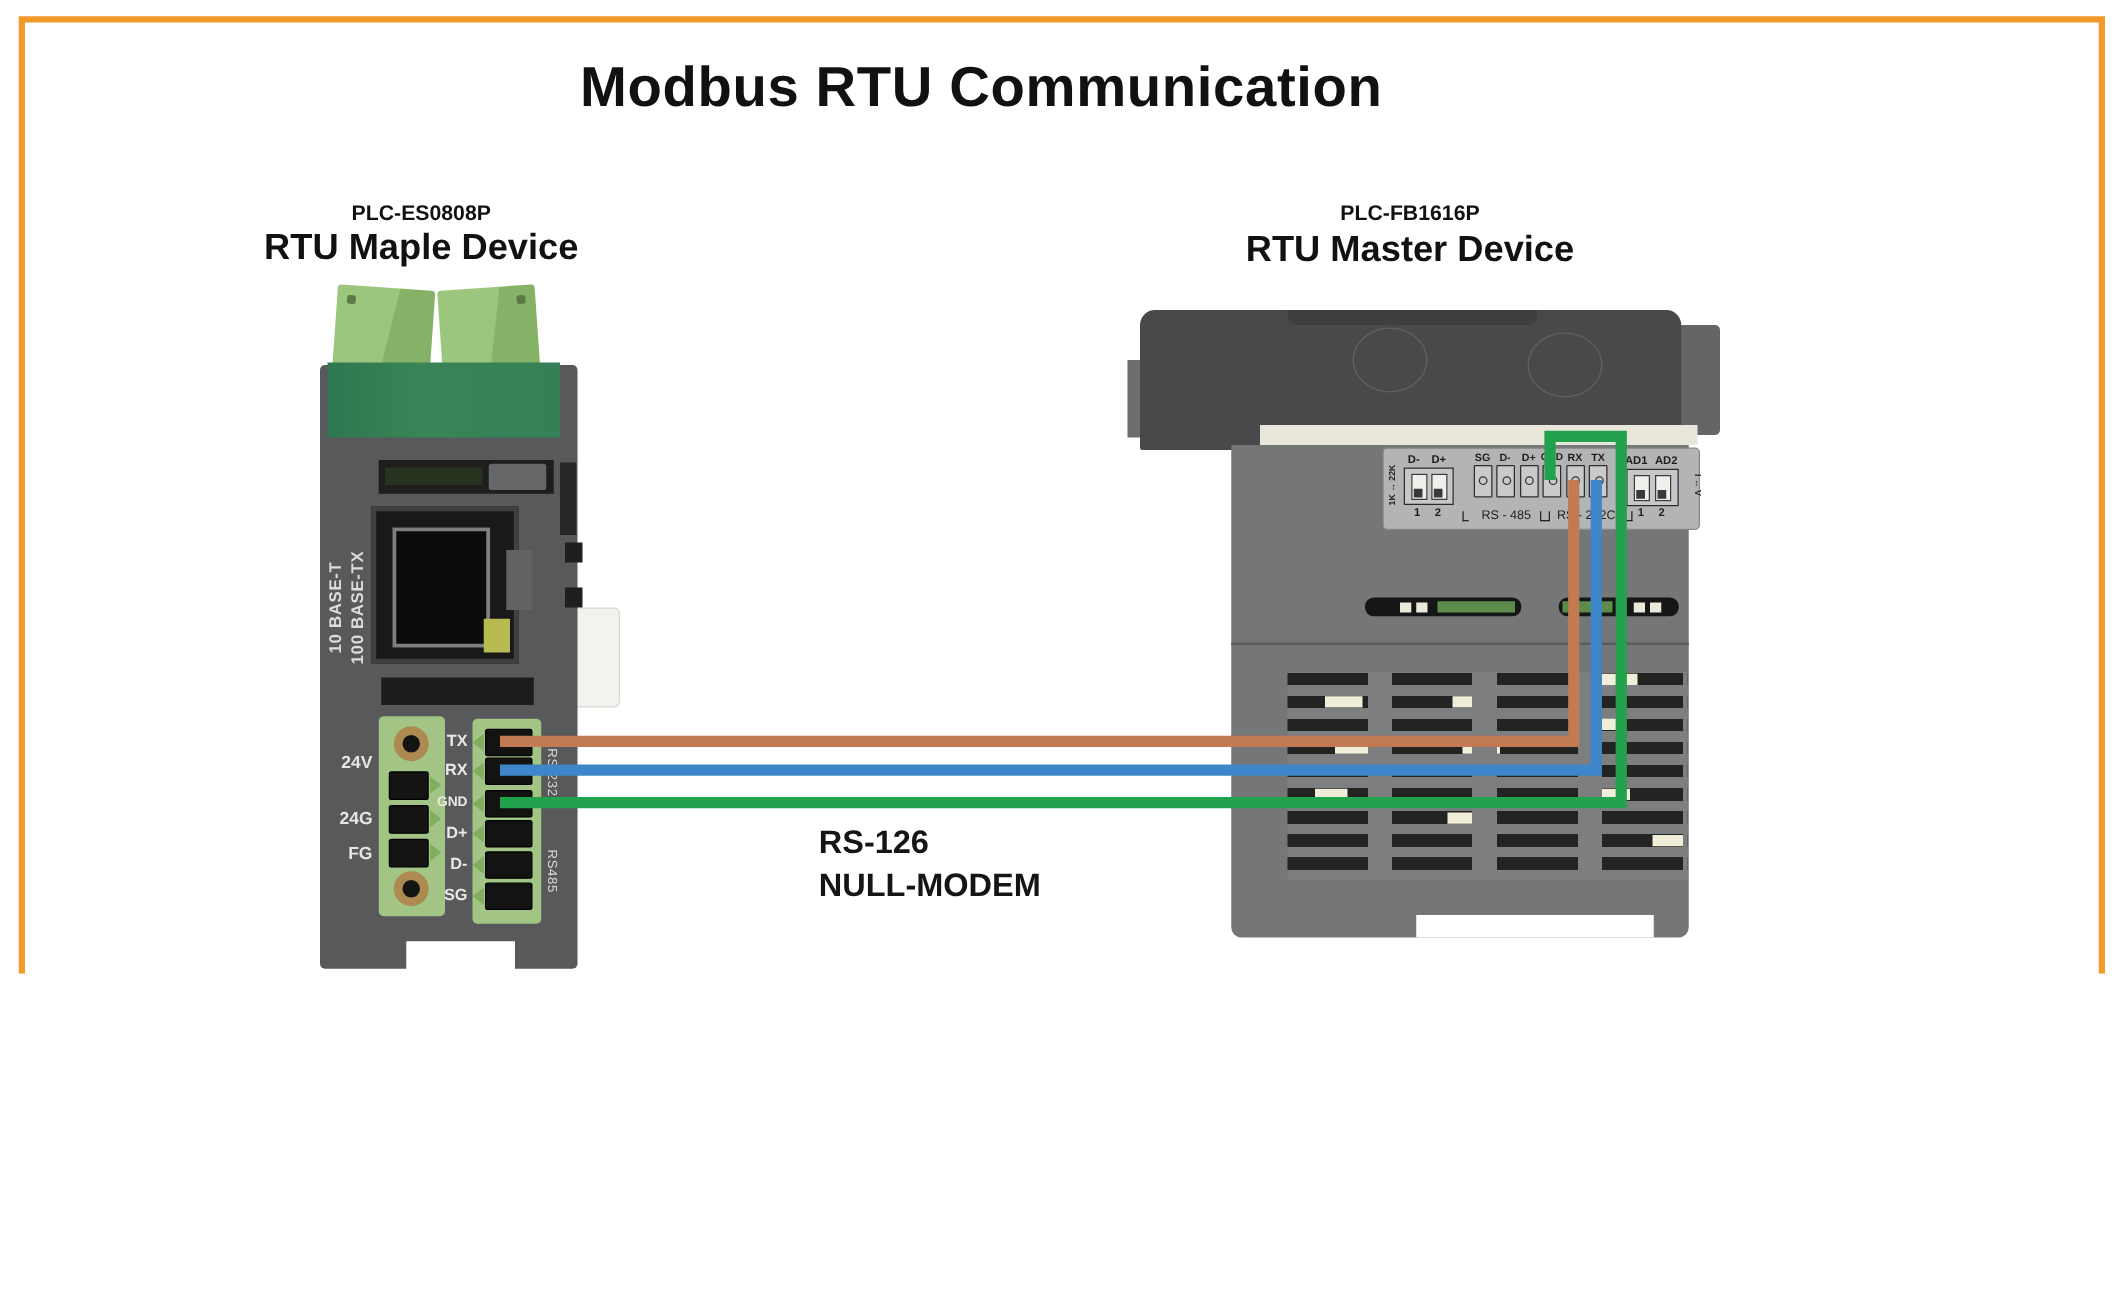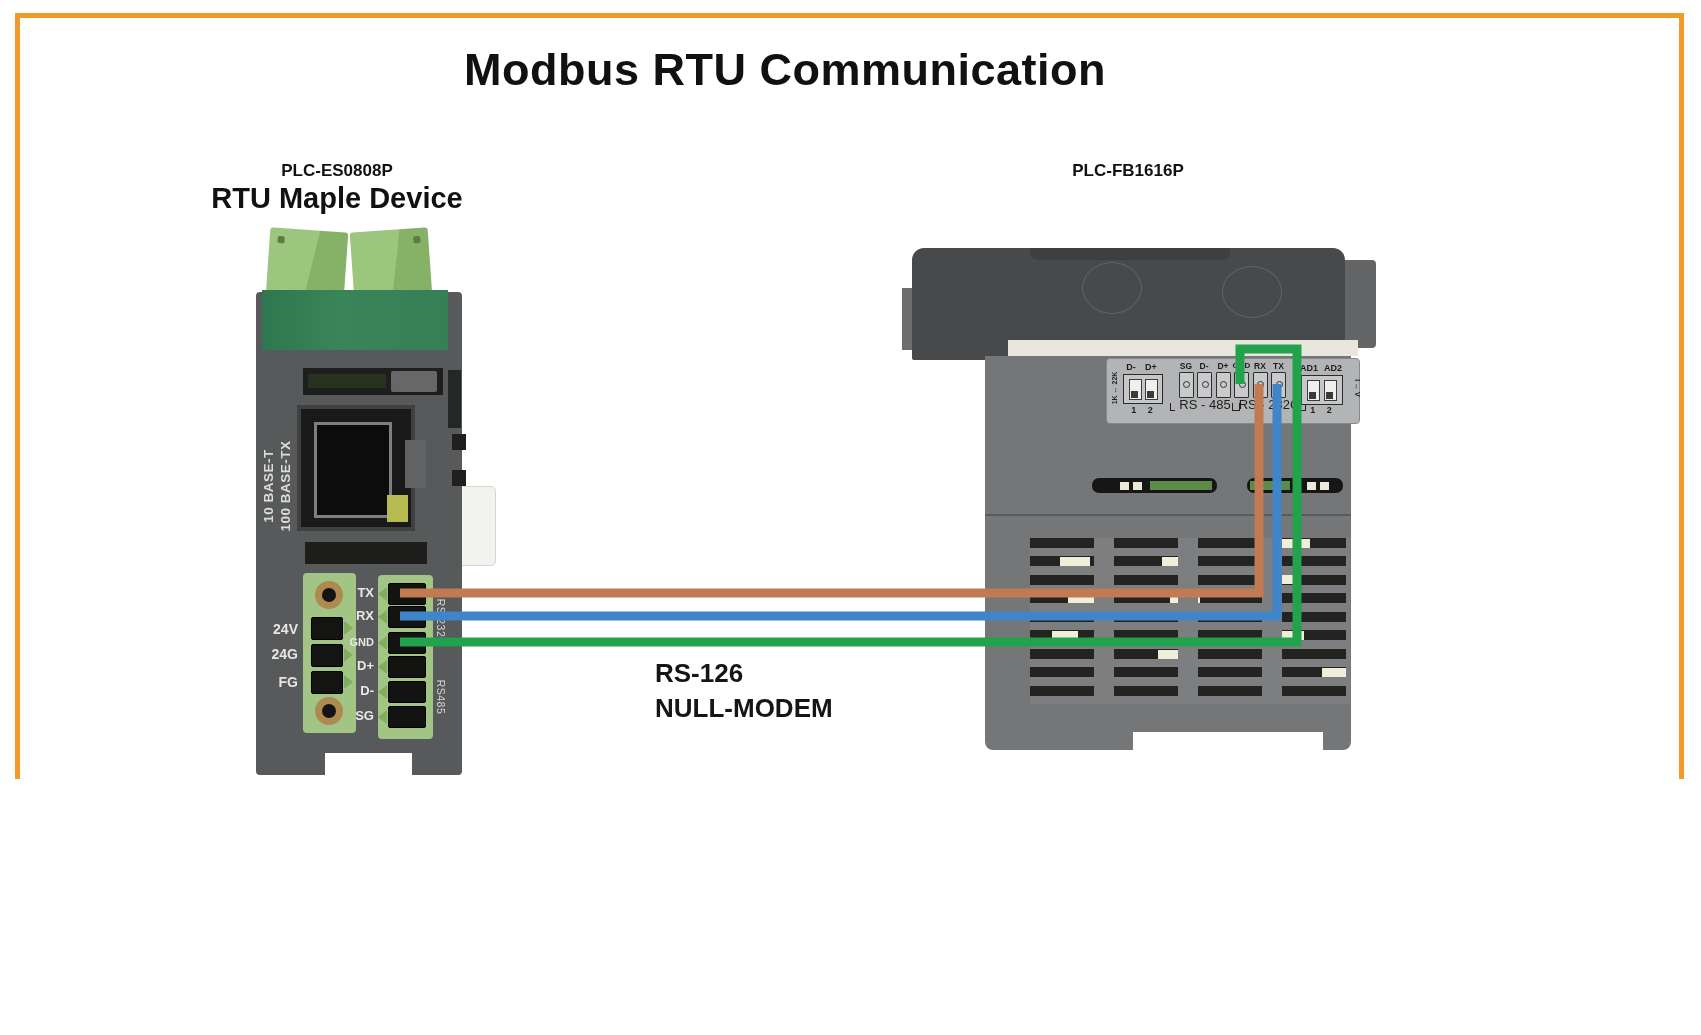--- a/index.html
+++ b/index.html
@@ -51,21 +51,21 @@
   #m-wing-right{left:430px;top:12px;width:34px;height:88px;background:#646567;border-radius:4px;z-index:1;}
   #m-highlight{left:96px;top:92px;width:350px;height:16px;background:#e9e7db;z-index:3;}
   #m-body{left:73px;top:108px;width:366px;height:394px;background:#757678;border-radius:0 0 8px 8px;z-index:2;}
   #m-plate{left:194px;top:110px;width:254px;height:66px;background:#b3b4b6;border:1px solid #87888a;border-radius:4px;z-index:4;box-sizing:border-box;}
   .plate-txt{position:absolute;font-weight:bold;color:#1d1d1d;text-align:center;}
   .dipbox{position:absolute;height:28px;background:#c6c7c9;border:1px solid #2b2b2b;}
   .dipsw{position:absolute;top:4px;width:11px;height:19px;background:#efefec;border:1px solid #3c3c3c;}
   .dipsw::after{content:"";position:absolute;left:1px;bottom:1px;width:7px;height:7px;background:#3a3a3a;}
   .mterm{position:absolute;top:13px;width:15px;height:26px;background:#c9cacc;border:1.5px solid #2e2e2e;border-radius:1px;box-sizing:border-box;}
   .mterm::after{content:"";position:absolute;left:3.5px;top:8px;width:5px;height:5px;border:1px solid #333;border-radius:50%;}
-  .bracket{position:absolute;top:38px;font-size:13px;color:#1d1d1d;text-align:center;}
+  .bracket{position:absolute;top:48px;font-size:10px;color:#1d1d1d;text-align:center;}
   .bracket::before{content:"";position:absolute;left:-1px;bottom:1px;width:4px;height:7px;border-left:1px solid #222;border-bottom:1px solid #222;}
   .bracket::after{content:"";position:absolute;right:-1px;bottom:1px;width:4px;height:7px;border-right:1px solid #222;border-bottom:1px solid #222;}
   .rot-side{position:absolute;height:10px;font-size:7px;color:#222;text-align:center;font-weight:bold;}
   .slot{position:absolute;top:230px;height:15px;background:#161616;border-radius:7px;z-index:3;}
   .slot .grn{position:absolute;top:3px;height:9px;background:#5c8b4a;}
   .slot .wsq{position:absolute;top:4px;width:9px;height:8px;background:#ece9da;}
   #m-sep{left:73px;top:266px;width:366px;height:2px;background:#5a5b5d;z-index:3;}
   #m-vents{left:118px;top:290px;width:320px;height:166px;z-index:3;
            background:repeating-linear-gradient(180deg,#232322 0 10px,#7d7e80 10px 18.5px);}
   #m-vents::after{content:"";position:absolute;inset:0;
@@ -84,20 +84,21 @@
 
 <div id="canvas">
 
   <div class="abs" id="border-frame"></div>
 
   <div class="abs" id="page-title">Modbus RTU Communication</div>
 
   <div class="abs model-label" style="left:237px;top:161px;">PLC-ES0808P</div>
   <div class="abs device-name" style="left:172px;top:182px;">RTU Maple Device</div>
   <div class="abs model-label" style="left:1028px;top:161px;">PLC-FB1616P</div>
+  <div class="abs device-name" style="left:963px;top:184px;">RTU Master Device</div>
 
   <div class="abs" id="slave">
     <div class="abs gblock" style="left:12px;top:2px;transform:rotate(4deg);">
       <span class="screw" style="left:8px;top:8px;"></span>
     </div>
     <div class="abs gblock" style="left:96px;top:2px;transform:rotate(-4deg);">
       <span class="screw" style="right:8px;top:8px;"></span>
     </div>
     <div class="abs" id="slave-body"></div>
     <div class="abs" id="slave-band"></div>
@@ -120,21 +121,21 @@
     <div class="abs side-dash" style="top:242px;"></div>
     <div class="abs" id="din-clip"></div>
 
     <div class="abs gconn" id="power-conn">
       <span class="screw-ring" style="left:12px;top:8px;"></span>
       <span class="screw-ring" style="left:12px;top:124px;"></span>
       <span class="socket" style="top:44px;"></span>
       <span class="socket" style="top:71px;"></span>
       <span class="socket" style="top:98px;"></span>
     </div>
-    <div class="abs pwr-label" style="top:393px;">24V</div>
+    <div class="abs pwr-label" style="top:373px;">24V</div>
     <div class="abs pwr-label" style="top:418px;">24G</div>
     <div class="abs pwr-label" style="top:446px;">FG</div>
 
     <div class="abs gconn" id="serial-conn">
       <span class="sterm" style="top:8px;"></span>
       <span class="sterm" style="top:31px;"></span>
       <span class="sterm" style="top:57px;"></span>
       <span class="sterm" style="top:81px;"></span>
       <span class="sterm" style="top:106px;"></span>
       <span class="sterm" style="top:131px;"></span>

